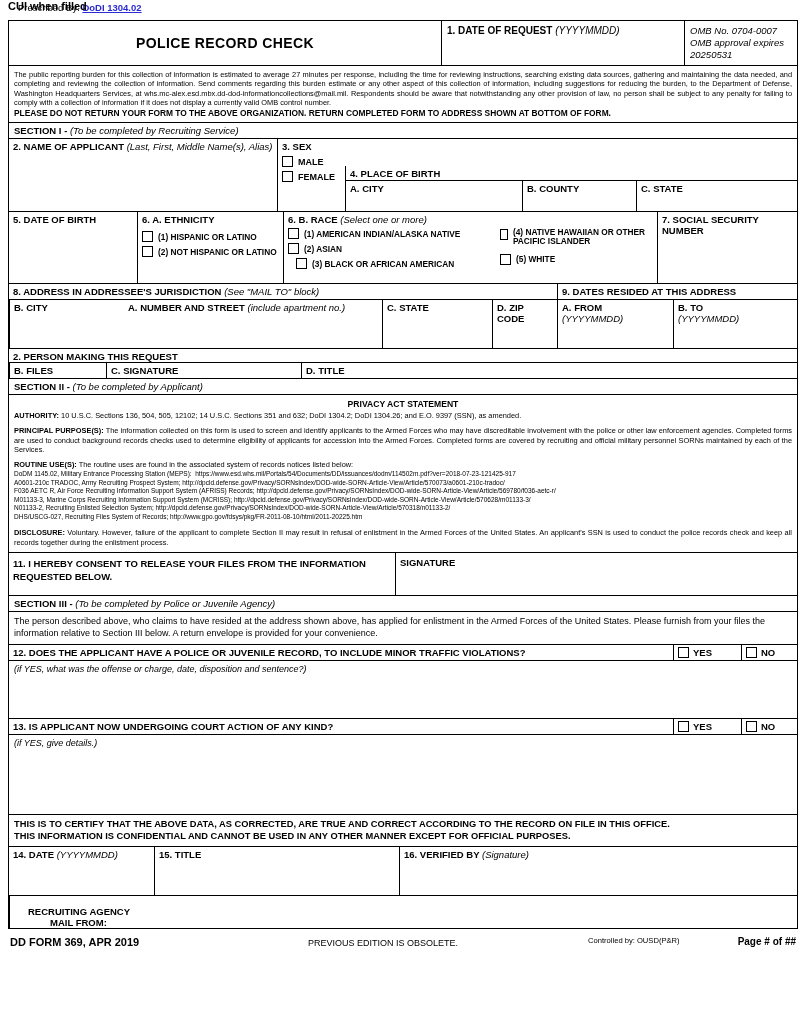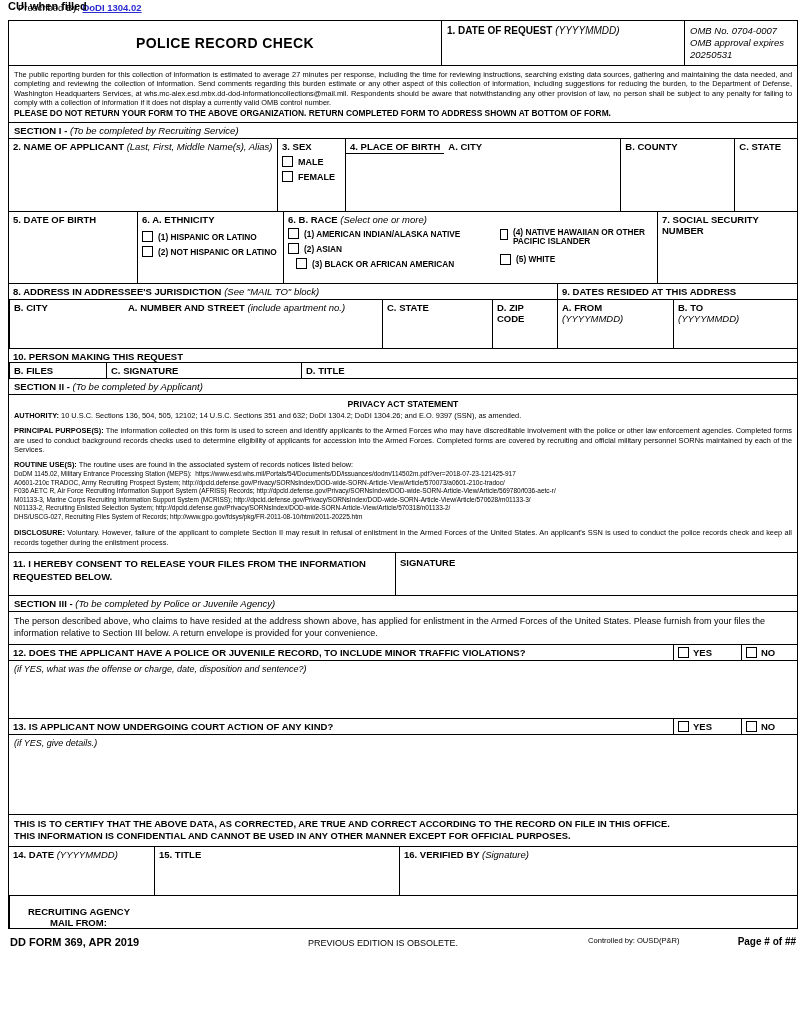--- a/index.html
+++ b/index.html
@@ -236,21 +236,21 @@
         <div class="lbl">3. SEX</div>
         <div class="cbrow">
           <span class="cb"></span>
           <span>MALE</span>
         </div>
         <div class="cbrow">
           <span class="cb"></span>
           <span>FEMALE</span>
         </div>
       </div>
-      <div class="bl" style="flex:1;display:flex;">
+      <div class="bl" style="flex:1;display:flex;flex-direction:column;margin-top:27px;">
         <div class="cell bb" style="height:15px;">
           <div class="lbl">4. PLACE OF BIRTH</div>
         </div>
         <div class="row" style="flex:1;">
           <div class="cell" style="flex:0 0 176px;">
             <div class="lbl">A. CITY</div>
           </div>
           <div class="cell bl" style="flex:0 0 114px;">
             <div class="lbl">B. COUNTY</div>
           </div>
@@ -345,21 +345,21 @@
         <div class="lbl">A. FROM</div>
         <div class="lbl it" style="font-style:italic;font-weight:normal;">(YYYYMMDD)</div>
       </div>
       <div class="cell bl" style="flex:1;">
         <div class="lbl">B. TO</div>
         <div class="lbl it" style="font-style:italic;font-weight:normal;">(YYYYMMDD)</div>
       </div>
     </div>
 
     <div class="cell bb" style="height:14px;">
-      <div class="lbl">10. PERSON MAKING THIS REQUEST</div>
+      <div class="lbl">2. PERSON MAKING THIS REQUEST</div>
     </div>
 
     <div class="row thick-b">
       <div class="cell bl" style="flex:0 0 97px;">
         <div class="lbl">B. FILES</div>
       </div>
       <div class="cell bl" style="flex:0 0 195px;">
         <div class="lbl">C. SIGNATURE</div>
       </div>
       <div class="cell bl" style="flex:1;">

